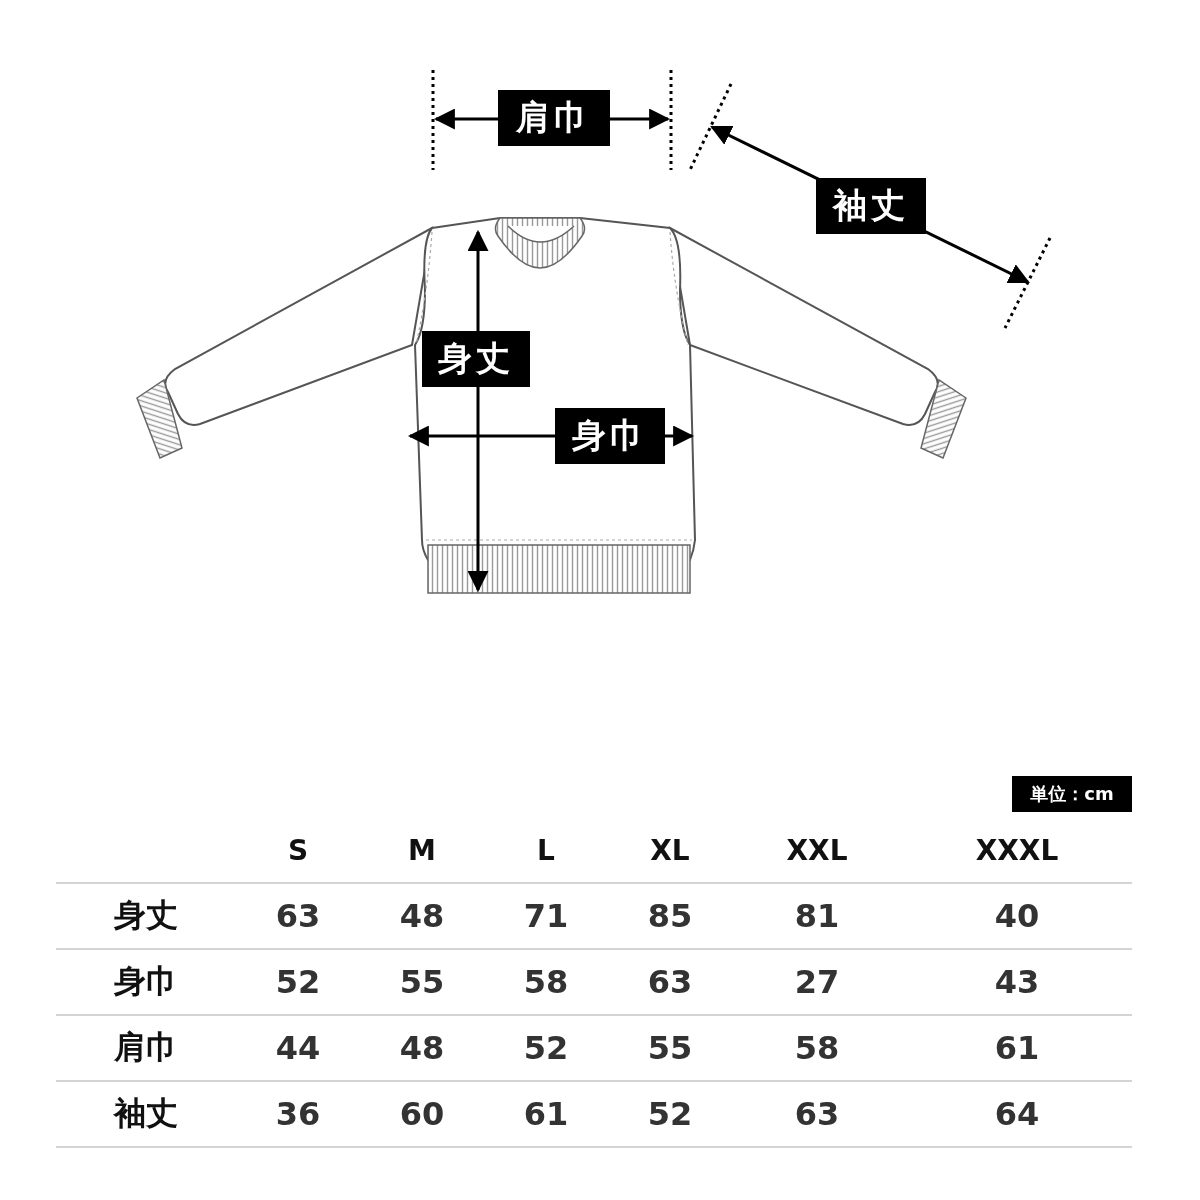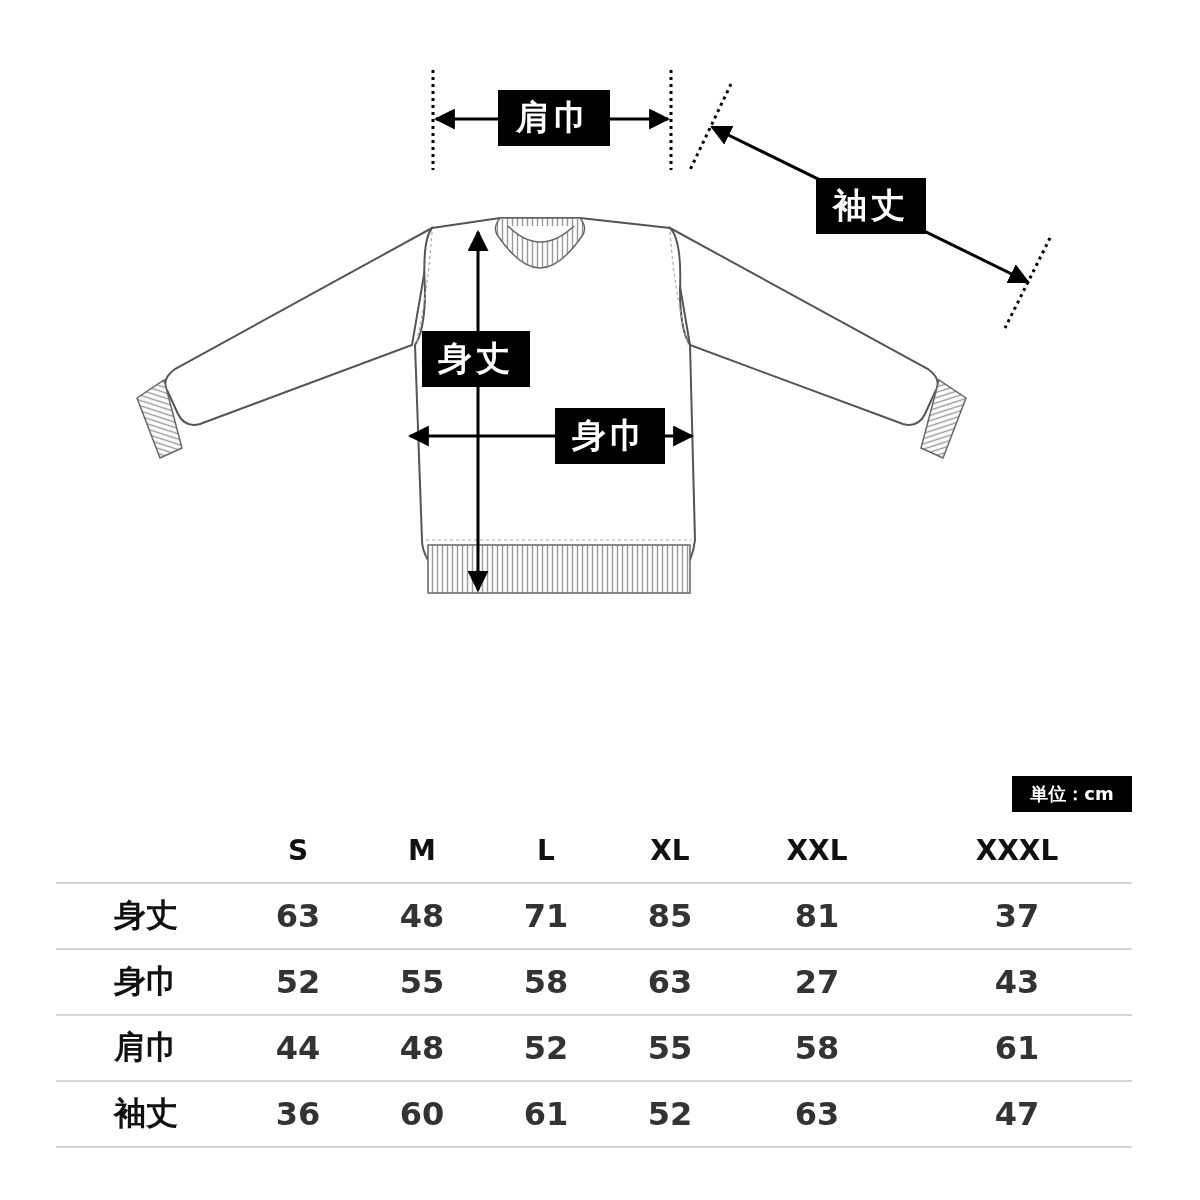--- a/index.html
+++ b/index.html
@@ -104,21 +104,21 @@
     </tr>
   </thead>
   <tbody>
     <tr>
       <th>身丈</th>
       <td>63</td>
       <td>48</td>
       <td>71</td>
       <td>85</td>
       <td>81</td>
-      <td>37</td>
+      <td>40</td>
     </tr>
     <tr>
       <th>身巾</th>
       <td>52</td>
       <td>55</td>
       <td>58</td>
       <td>63</td>
       <td>27</td>
       <td>43</td>
     </tr>
@@ -131,16 +131,16 @@
       <td>58</td>
       <td>61</td>
     </tr>
     <tr>
       <th>袖丈</th>
       <td>36</td>
       <td>60</td>
       <td>61</td>
       <td>52</td>
       <td>63</td>
-      <td>47</td>
+      <td>64</td>
     </tr>
   </tbody>
 </table>
 
 </body></html>

